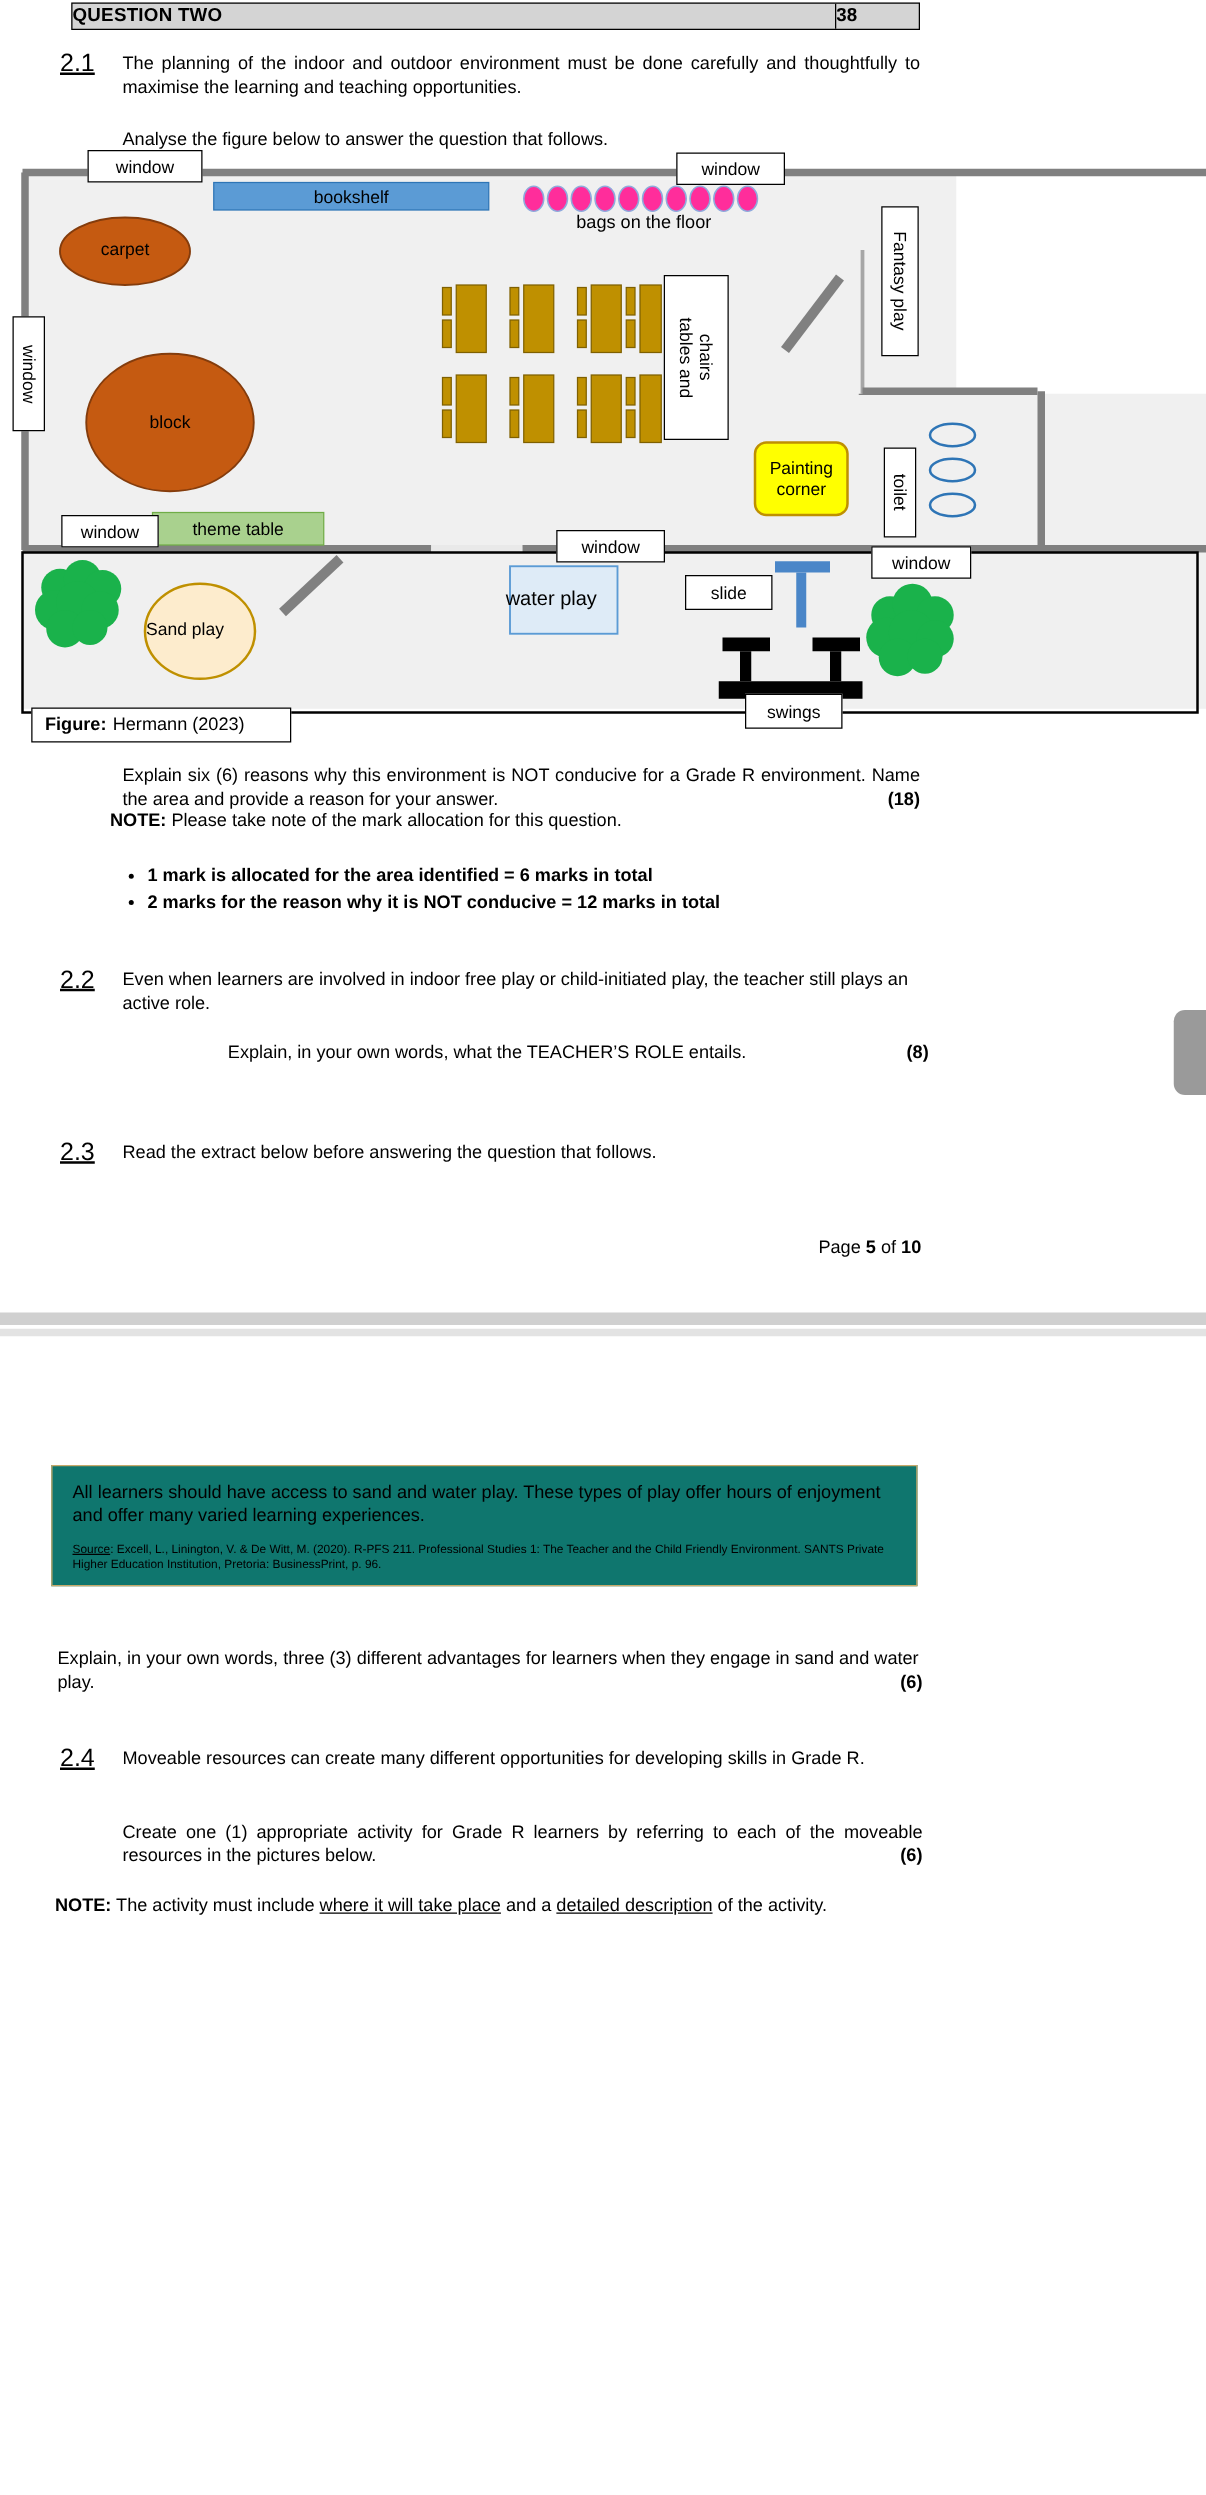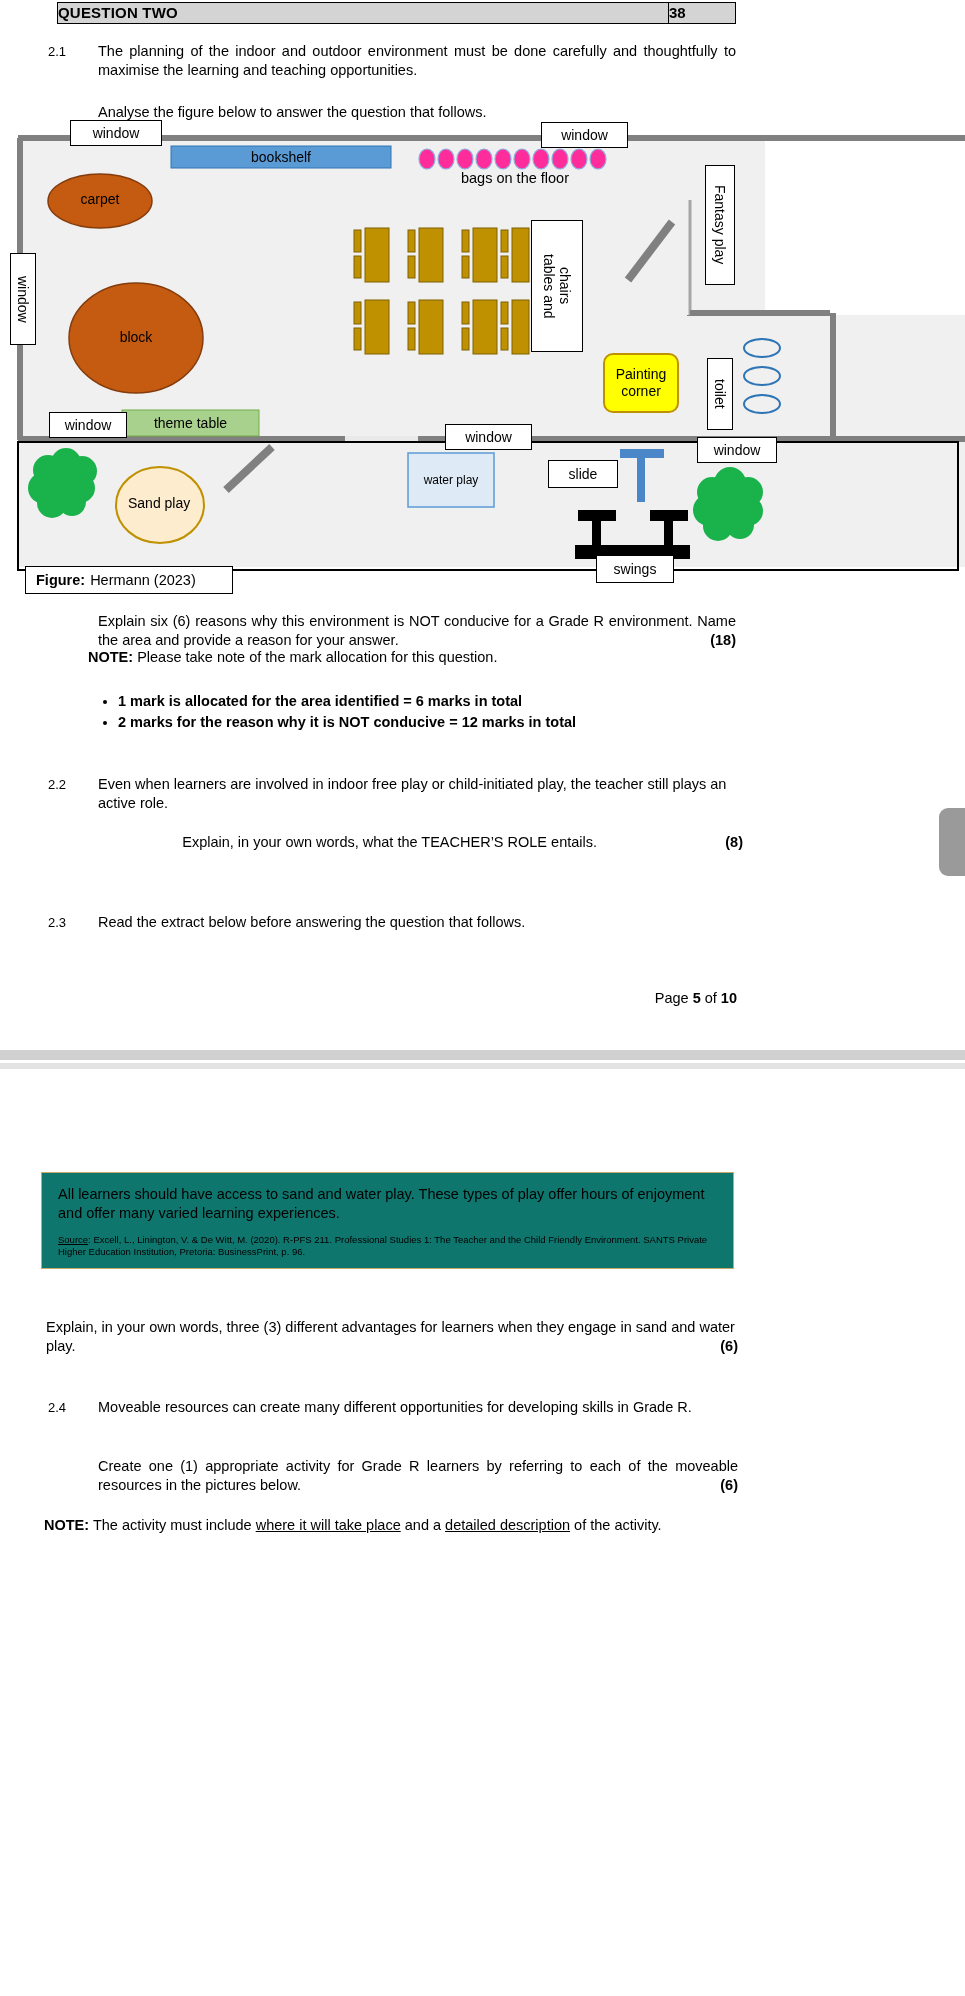--- a/index.html
+++ b/index.html
@@ -46,22 +46,23 @@
     border-left: 1px solid #000;
     text-align: left;
     font-weight: bold;
     font-size: 15px;
     line-height: 20px;
   }
 
   
   .num {
     position: absolute;
-    font-size: 13px;
+    font-size: 20px;
     line-height: 19px;
+    text-decoration: underline;
   }
   .body-txt {
     position: absolute;
     font-size: 14.5px;
     line-height: 19px;
     text-align: justify;
   }
   .body-txt.nojust { text-align: left; }
   b, .b { font-weight: bold; }
 
@@ -311,25 +312,25 @@
 
     <div style="position:absolute; left:604px; top:234px; width:74px; height:58px; display:flex; flex-direction:column; align-items:center; justify-content:center; font-size:14px; line-height:17px;">
       <span>Painting</span>
       <span>corner</span>
     </div>
 
     <div class="fig-label vert" style="left:707px; top:238px; width:26px; height:72px;">toilet</div>
 
     <div style="position:absolute; left:122px; top:290px; width:137px; height:26px; display:flex; align-items:center; justify-content:center; font-size:14px;">theme table</div>
 
-    <div style="position:absolute; left:408px; top:333px; width:86px; height:54px; display:flex; align-items:center; justify-content:center; font-size:12px;">water play</div>
+    <div style="position:absolute; left:398px; top:333px; width:86px; height:54px; display:flex; align-items:center; justify-content:center; font-size:16px;">water play</div>
 
     <div class="fig-label" style="left:548px; top:340px; width:70px; height:28px;">slide</div>
 
-    <div style="position:absolute; left:128px; top:375px; width:88px; text-align:left; font-size:14px;">Sand play</div>
+    <div style="position:absolute; left:104px; top:375px; width:88px; text-align:center; font-size:14px;">Sand play</div>
 
     <div class="fig-label" style="left:596px; top:435px; width:78px; height:28px;">swings</div>
 
     <div style="position:absolute; left:25px; top:446px; width:208px; height:28px; border:1px solid #000; background:#fff; display:flex; align-items:center; padding-left:10px; box-sizing:border-box; font-size:14.5px;">
       <span style="font-weight:bold;">Figure:</span>
       <span style="margin-left:5px;">Hermann (2023)</span>
     </div>
   </div>
 
   <div class="body-txt" style="left:98px; top:612px; width:638px;">

